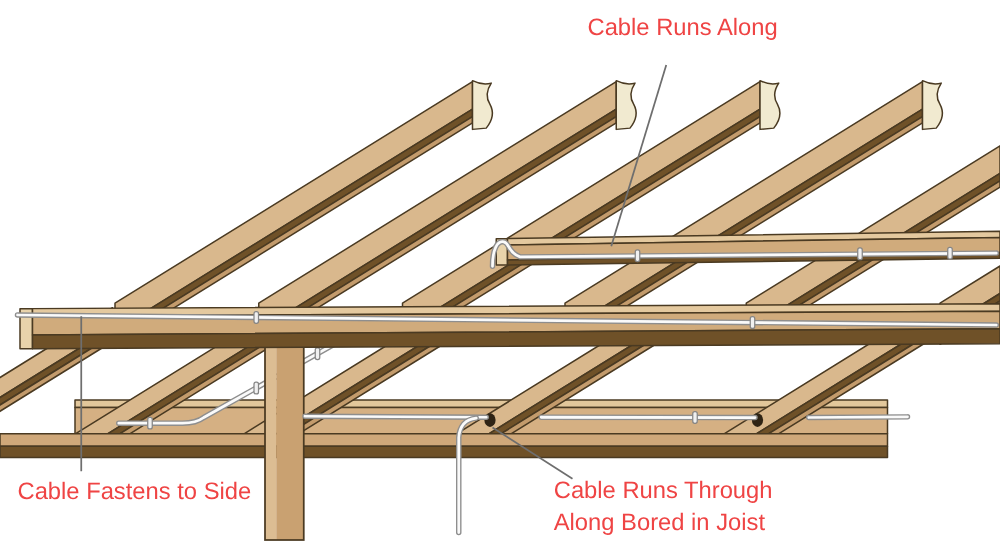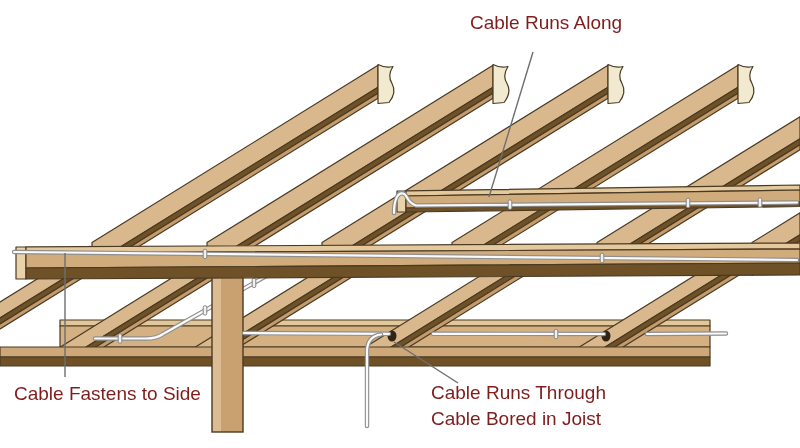--- a/index.html
+++ b/index.html
@@ -2,21 +2,21 @@
 <html><head>
 <meta charset="utf-8">
 <style>
   html,body{margin:0;padding:0;background:#fff;}
   .stage{
     position:relative;width:800px;height:448px;background:#ffffff;
     overflow:hidden;font-family:"Liberation Sans", sans-serif;
   }
   .stage svg{position:absolute;left:0;top:0;}
   .lbl{
-    position:absolute;font-size:19px;line-height:26px;color:#7f1d1d;
+    position:absolute;font-size:19px;line-height:26px;color:#ef4444;
     white-space:nowrap;
   }
 </style>
 </head>
 <body>
 
 <div class="stage">
 
   <svg id="scene" width="800" height="448" viewBox="0 0 800 448">
       <defs>
@@ -138,17 +138,17 @@
     </svg>
 
   <div class="lbl" style="left:470px;top:10px">
     <span>Cable Runs Along</span><br>
   </div>
 
   <div class="lbl" style="left:14px;top:381px">
     <span>Cable Fastens to Side</span><br>
   </div>
 
-  <div class="lbl" style="left:431px;top:380px">
+  <div class="lbl" style="left:443px;top:380px">
     <span>Cable Runs Through</span><br>
-    <span>Cable Bored in Joist</span>
+    <span>Along Bored in Joist</span>
   </div>
 </div>
 
 </body></html>

